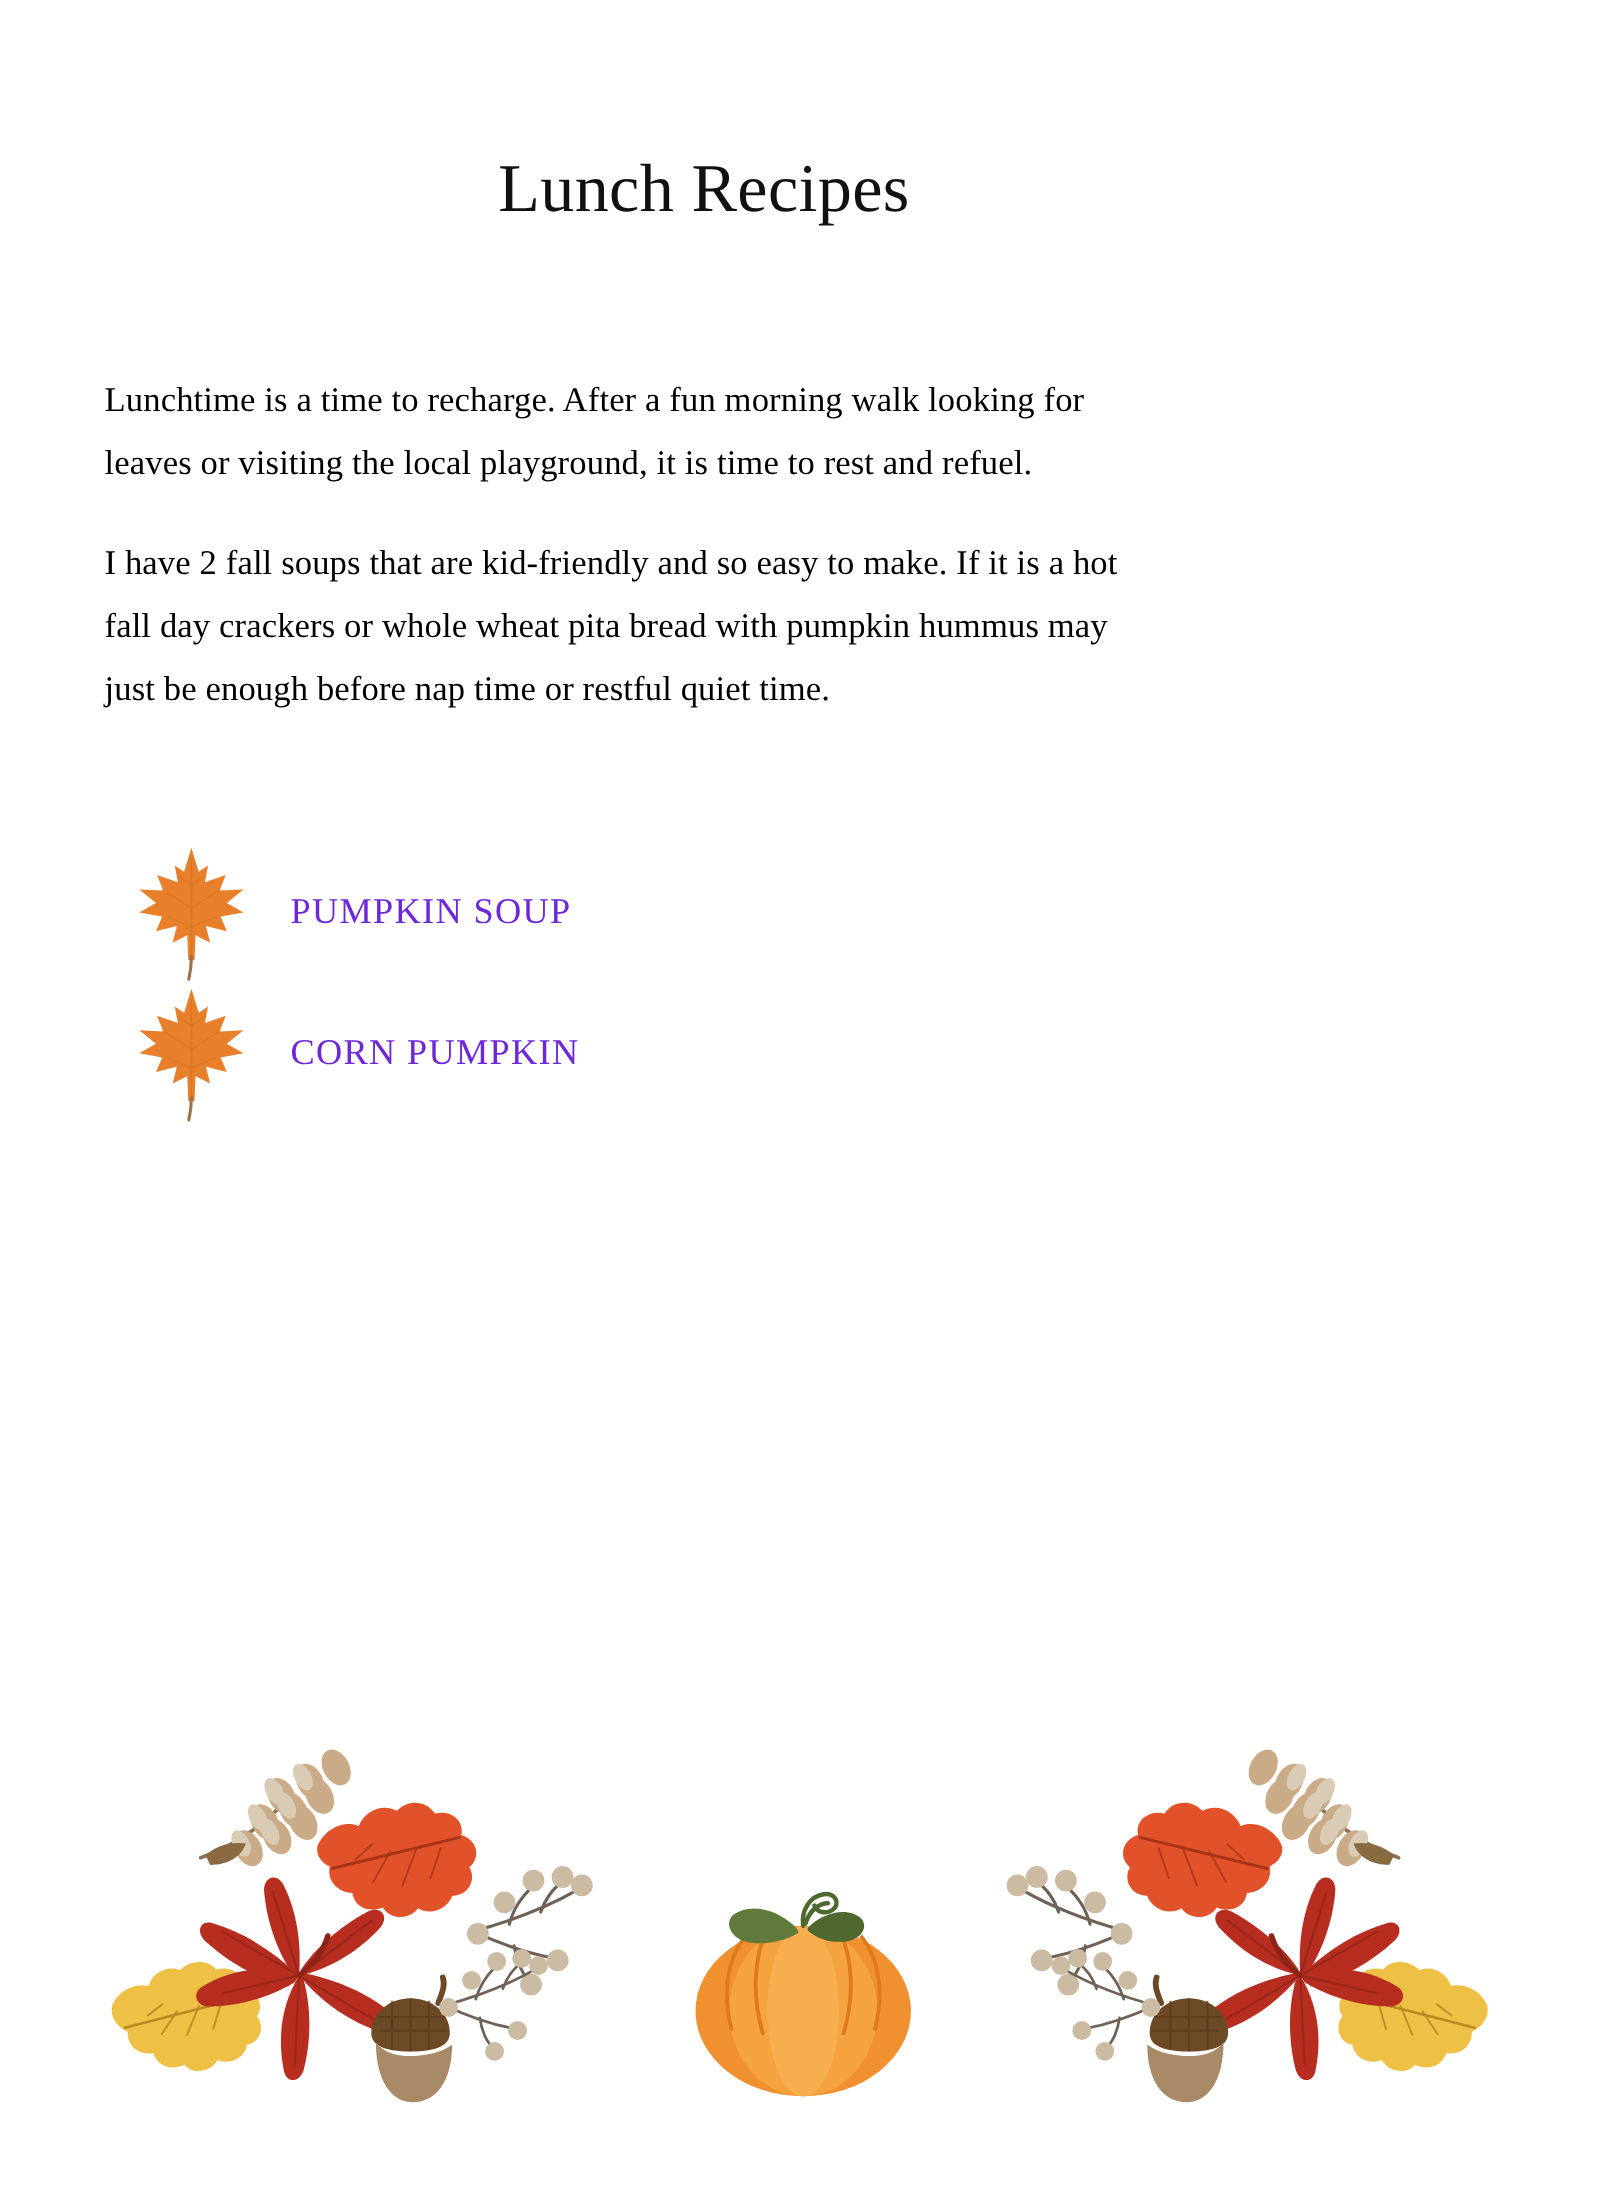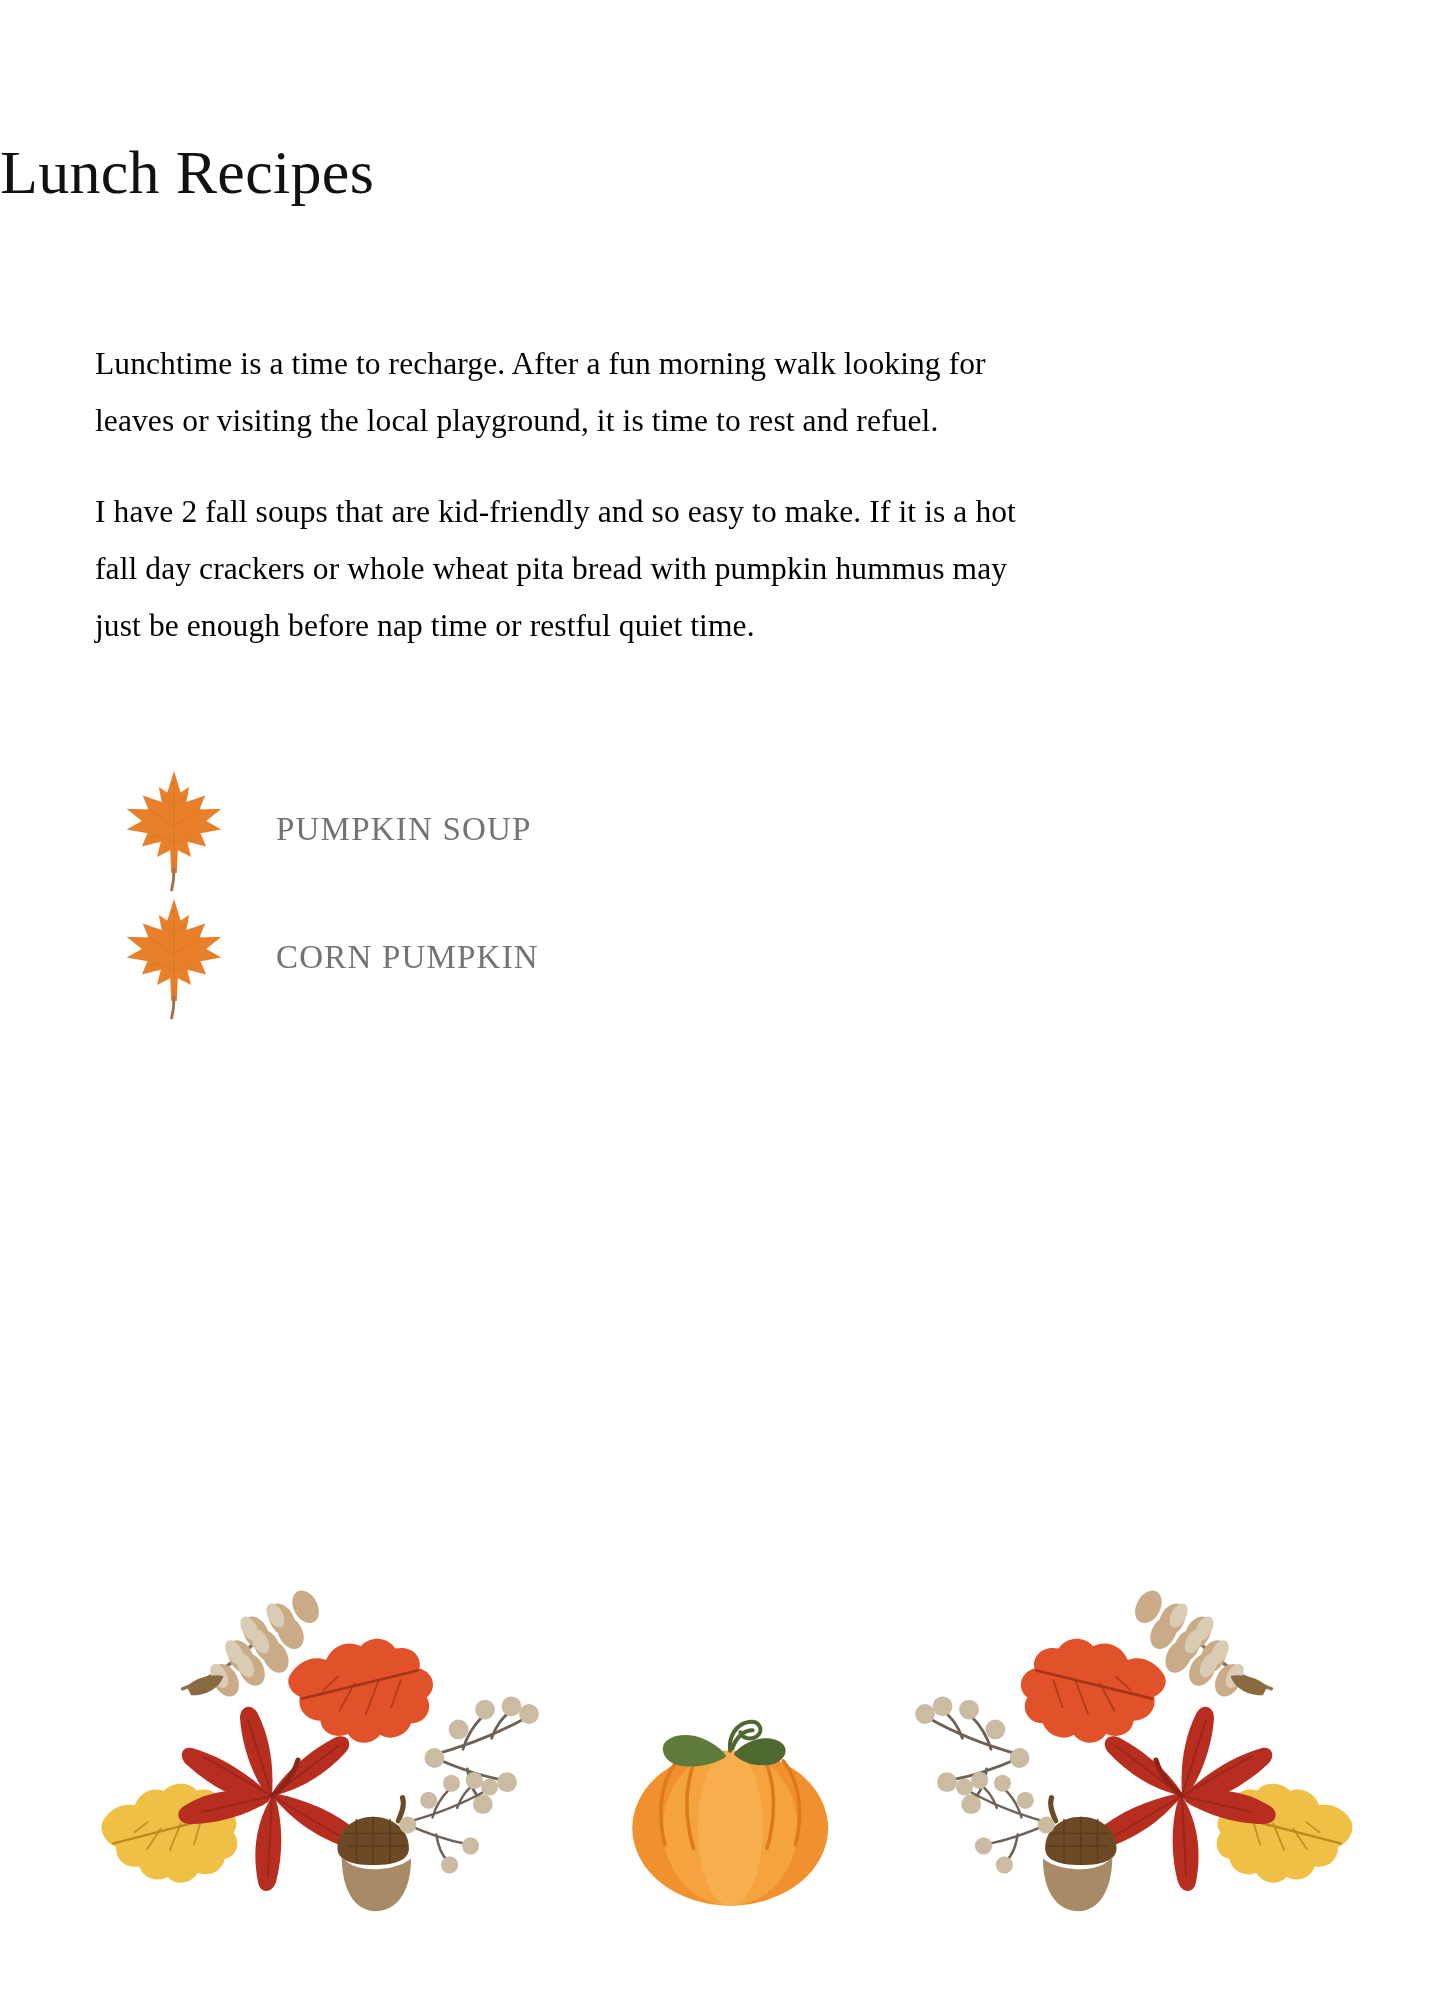--- a/index.html
+++ b/index.html
@@ -23,21 +23,21 @@
     height: 2000px;
     background: #ffffff;
   }
 
   
   .title {
     position: absolute;
     top: 96px;
     left: 0;
     width: 1280px;
-    text-align: left;
+    text-align: center;
     font-size: 62px;
     line-height: 1.12;
     font-weight: 400;
     letter-spacing: 0.3px;
     color: #111111;
   }
 
   
   .body-block {
     position: absolute;
@@ -70,22 +70,22 @@
   }
   .leaf-bullet {
     width: 108px;
     height: 125px;
     flex: 0 0 108px;
     display: block;
   }
   .recipe-label {
     font-size: 33px;
     letter-spacing: 1.2px;
-    color: #737373;
-    margin-left: 48px;
+    color: #6d28d9;
+    margin-left: 36px;
     white-space: nowrap;
   }
 
   
   .footer-art {
     position: absolute;
     left: 0;
     top: 1560px;
     width: 1454px;
     height: 420px;

